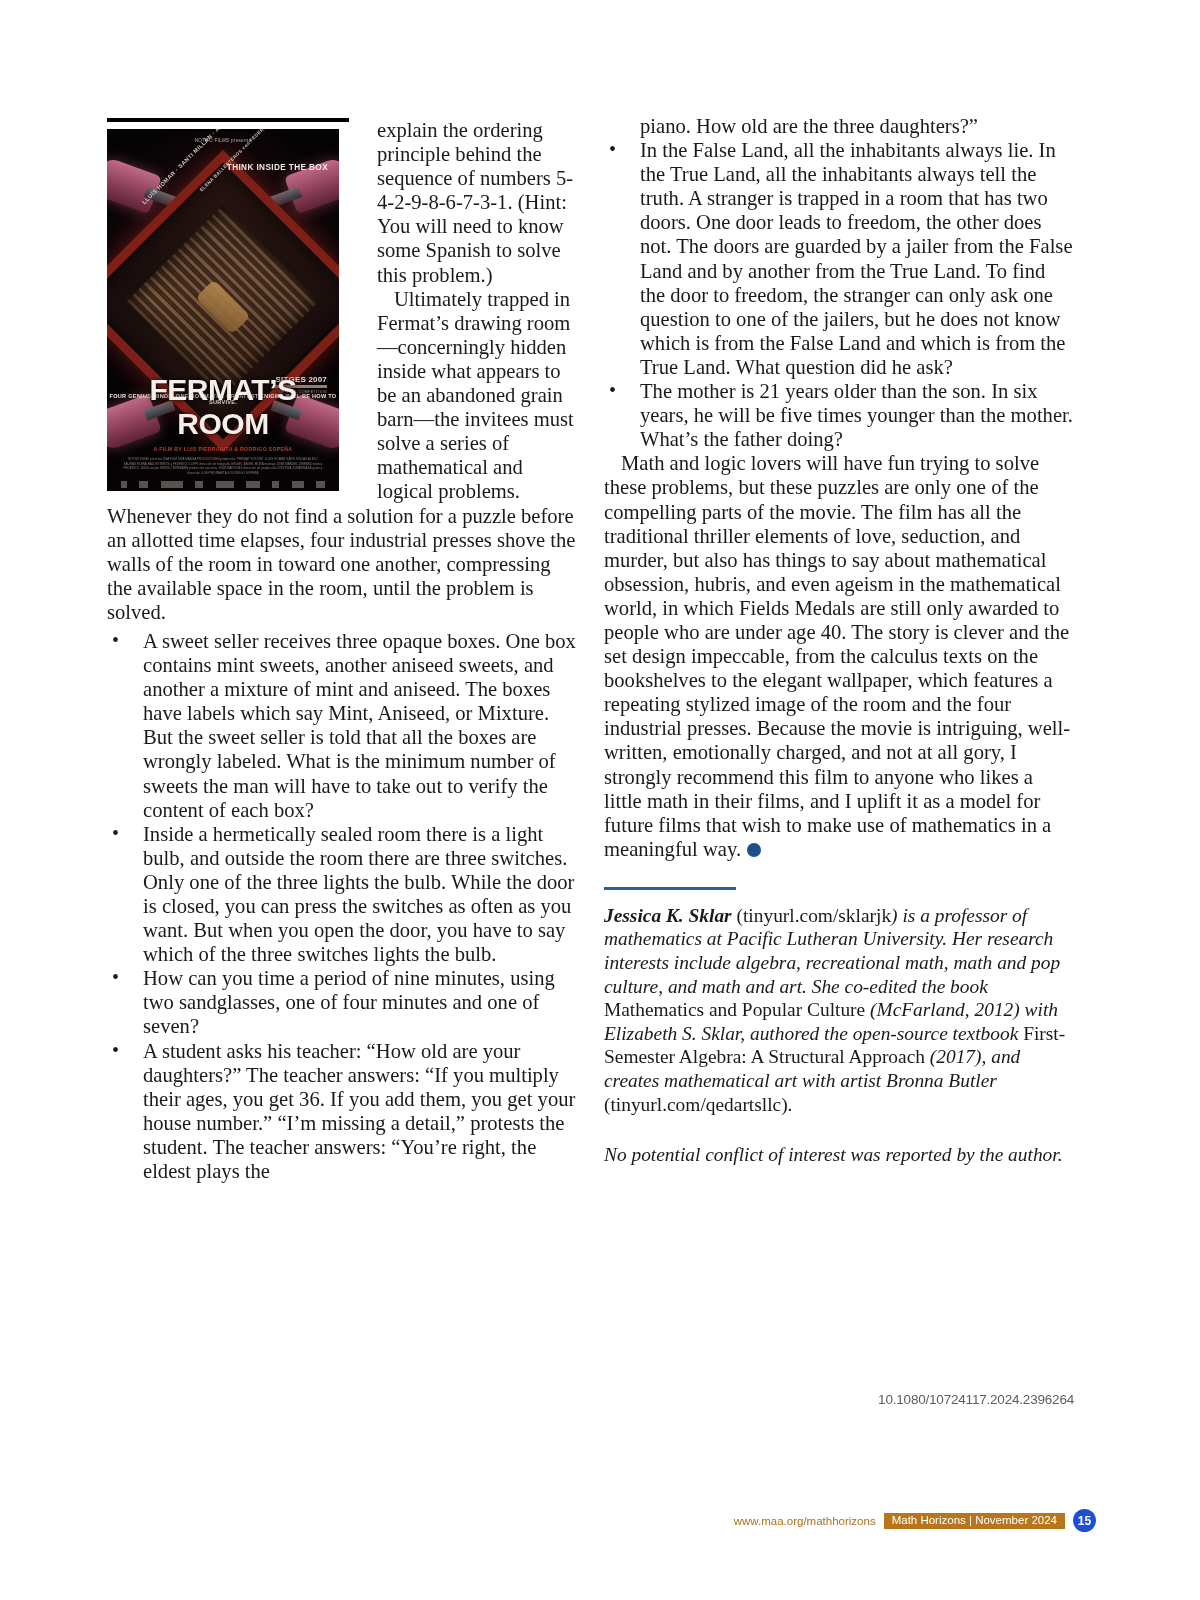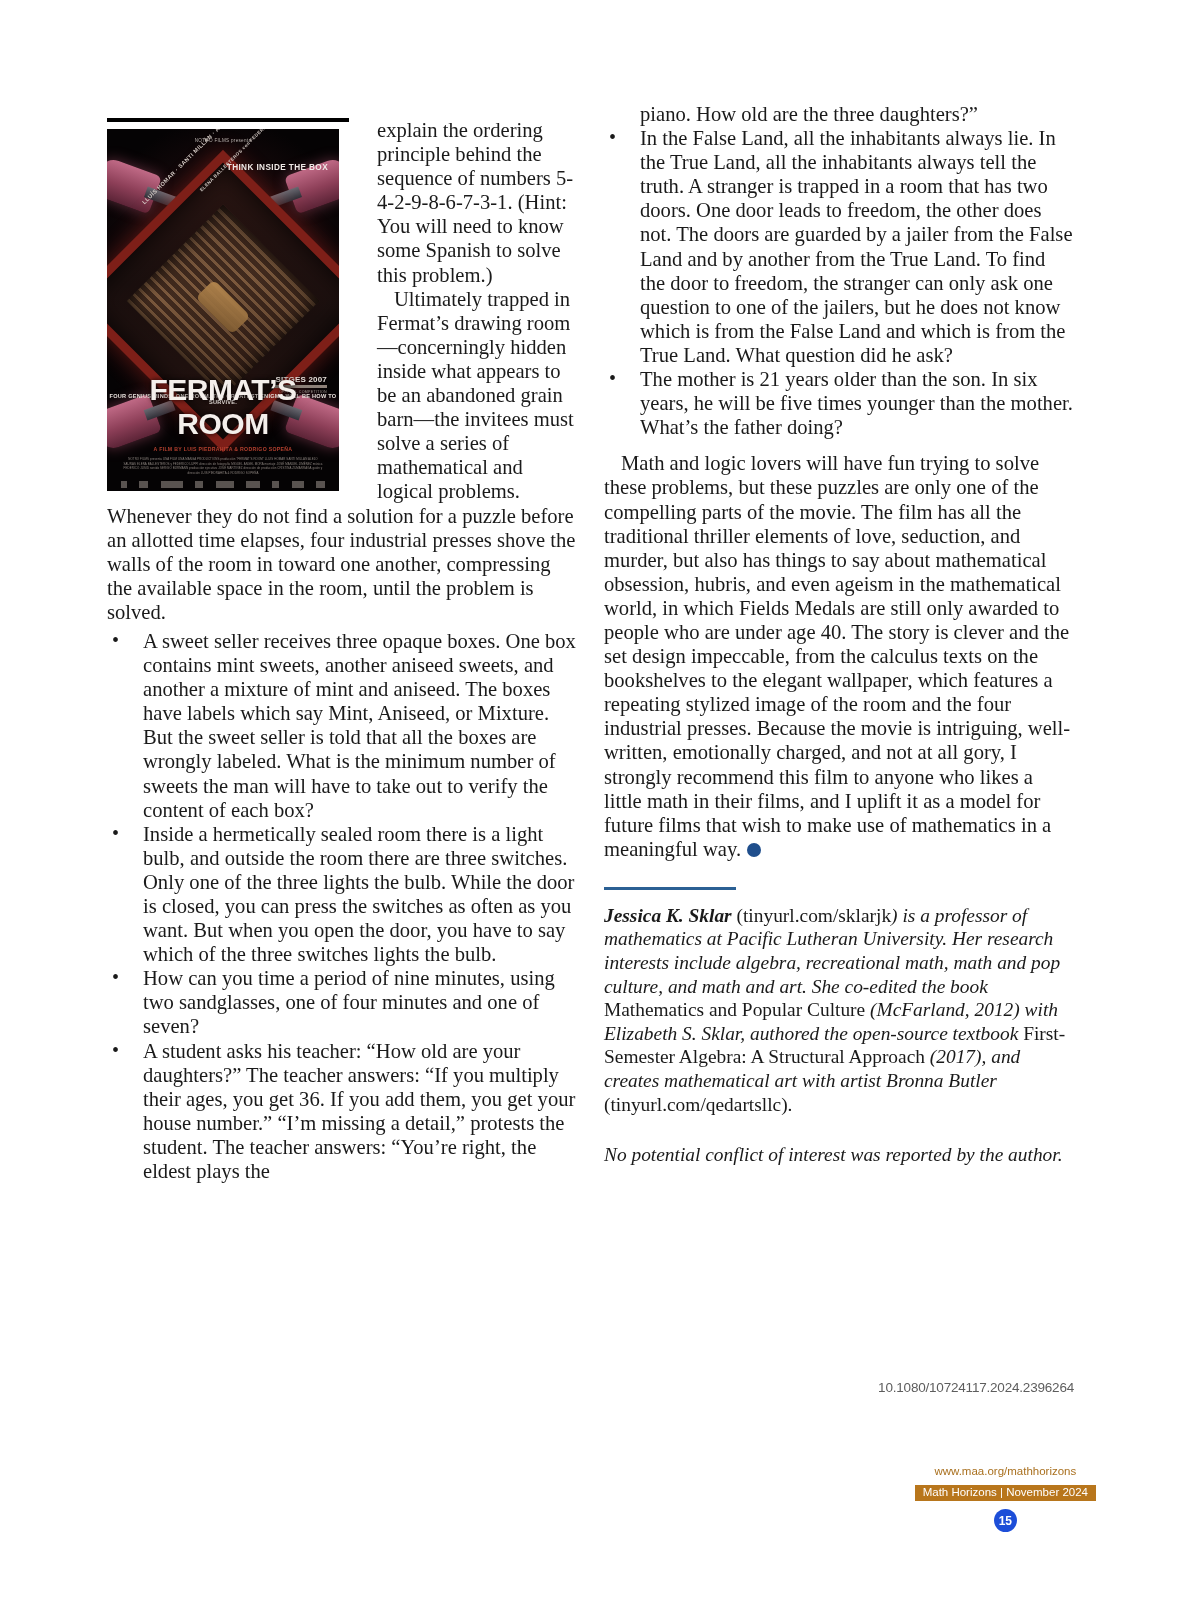--- a/index.html
+++ b/index.html
@@ -25,21 +25,21 @@
   .col-left {
     position: absolute;
     left: 107px;
     top: 118px;
     width: 472px;
   }
 
   .col-right {
     position: absolute;
     left: 604px;
-    top: 102px;
+    top: 114px;
     width: 470px;
   }
 
   
   .figure {
     float: left;
     width: 252px;
     margin: 0 18px 6px 0;
   }
   .figure-rule {
@@ -289,21 +289,21 @@
     top: 0;
     font-size: 20px;
     line-height: 1.17;
   }
 
   
   .col-right .body-text { font-size: 20.6px; line-height: 1.17; }
   ul.puzzles.cont { margin-top: 0; }
   .cont-line { padding-left: 36px; font-size: 20.6px; line-height: 1.17; }
 
-  .closing { margin-top: 12px; }
+  .closing { }
 
   .endmark {
     display: inline-block;
     width: 14px;
     height: 14px;
     border-radius: 50%;
     background: #1f4e8c;
     vertical-align: -1px;
     margin-left: 6px;
   }
@@ -345,21 +345,20 @@
   .footer {
     position: absolute;
     right: 104px;
     bottom: 68px;
     display: flex;
     align-items: center;
     gap: 8px;
     font-family: "Liberation Sans", sans-serif;
     font-size: 11.5px;
     white-space: nowrap;
-    flex-direction: column;
   }
   .footer .site { color: #a9701f; }
   .footer .issue {
     background: #b8761c;
     color: #ffffff;
     padding: 1px 8px 3px 8px;
   }
   .footer .pagenum {
     width: 23px;
     height: 23px;

